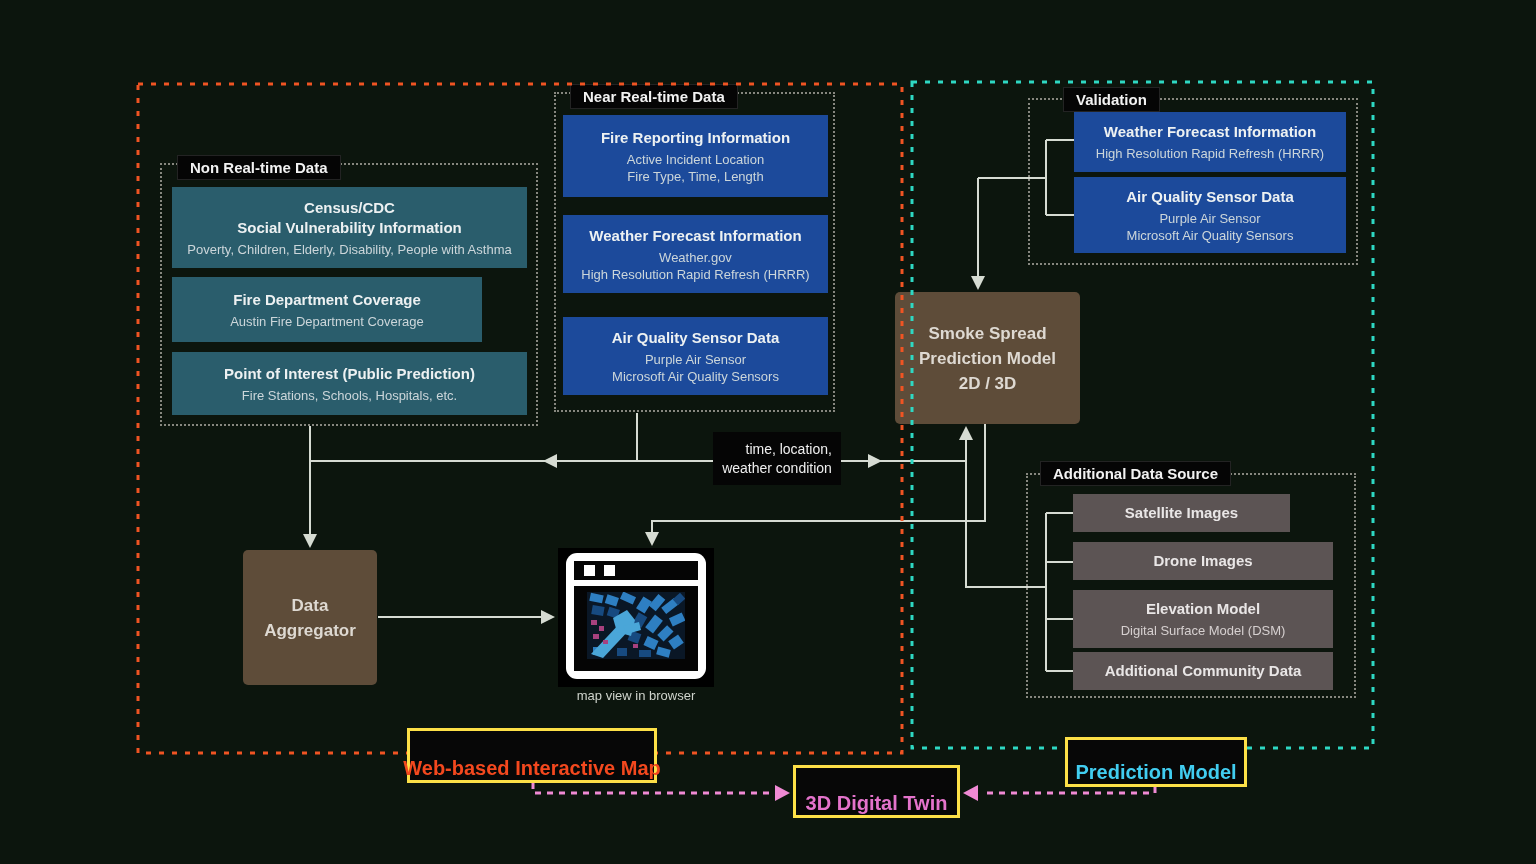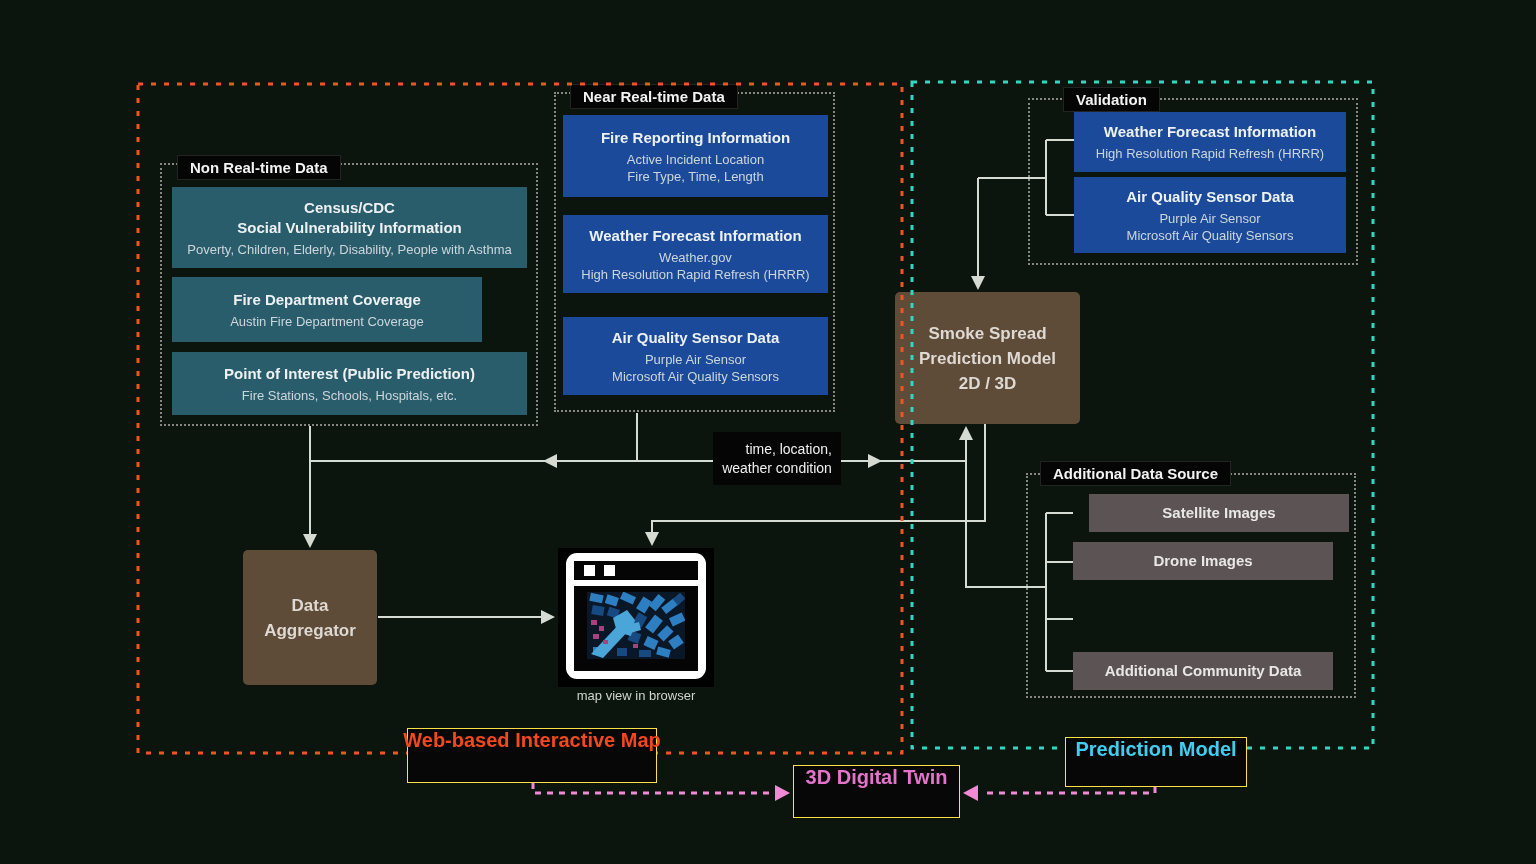--- a/index.html
+++ b/index.html
@@ -24,21 +24,21 @@
   .gray .t{color:#e9e6e6;}
   .gray .s{color:#d6d0d0;}
 
   .brown{background:#5e4c39;border-radius:5px;display:flex;align-items:center;justify-content:center;
          text-align:center;z-index:4;}
   .brown .t{font-weight:bold;font-size:17px;line-height:25px;color:#ded9d2;white-space:pre-line;}
 
   .edge-label{background:#050505;color:#efefef;font-size:14px;line-height:19px;text-align:right;
               display:flex;align-items:center;justify-content:center;white-space:pre-line;z-index:4;}
 
-  .footer-label{background:#070707;border:1px solid #fde047;display:flex;align-items:flex-start;
+  .footer-label{background:#070707;border:3px solid #fde047;display:flex;align-items:flex-end;
                 justify-content:center;font-weight:bold;font-size:20px;white-space:nowrap;z-index:8;}
 
   
   .browser-outer{background:#000;z-index:4;}
   .browser-frame{position:absolute;left:8px;top:5px;width:140px;height:126px;background:#fff;border-radius:11px;}
   .browser-titlebar{position:absolute;left:8px;top:8px;width:124px;height:19px;background:#050505;}
   .browser-sq{position:absolute;top:4px;width:11px;height:11px;background:#fff;}
   .browser-content{position:absolute;left:8px;top:33px;width:124px;height:85px;background:#050505;}
   .map-thumb{position:absolute;left:13px;top:6px;width:98px;height:67px;}
   .browser-caption{color:#cfd4cc;font-size:13px;text-align:center;z-index:4;}
@@ -137,25 +137,29 @@
   <div class="abs dbox blue" style="left:1074px;top:177px;width:272px;height:76px;">
     <div class="t">Air Quality Sensor Data</div>
     <div class="s">Purple Air Sensor
 Microsoft Air Quality Sensors</div>
   </div>
 
   <div class="abs sect" style="left:1026px;top:473px;width:330px;height:225px;z-index:2"></div>
   <div class="abs sect-label" style="left:1040px;top:461px;">
     <span>Additional Data Source</span>
   </div>
-  <div class="abs dbox gray" style="left:1073px;top:494px;width:260px;height:38px;margin-left:16px;">
+  <div class="abs dbox gray" style="left:1073px;top:494px;width:217px;height:38px;">
     <div class="t">Satellite Images</div>
   </div>
   <div class="abs dbox gray" style="left:1073px;top:542px;width:260px;height:38px;">
     <div class="t">Drone Images</div>
+  </div>
+  <div class="abs dbox gray" style="left:1073px;top:590px;width:260px;height:58px;">
+    <div class="t">Elevation Model</div>
+    <div class="s">Digital Surface Model (DSM)</div>
   </div>
   <div class="abs dbox gray" style="left:1073px;top:652px;width:260px;height:38px;">
     <div class="t">Additional Community Data</div>
   </div>
 
   <div class="abs brown" style="left:895px;top:292px;width:185px;height:132px;">
     <div class="t">Smoke Spread
 Prediction Model
 2D / 3D</div>
   </div>

